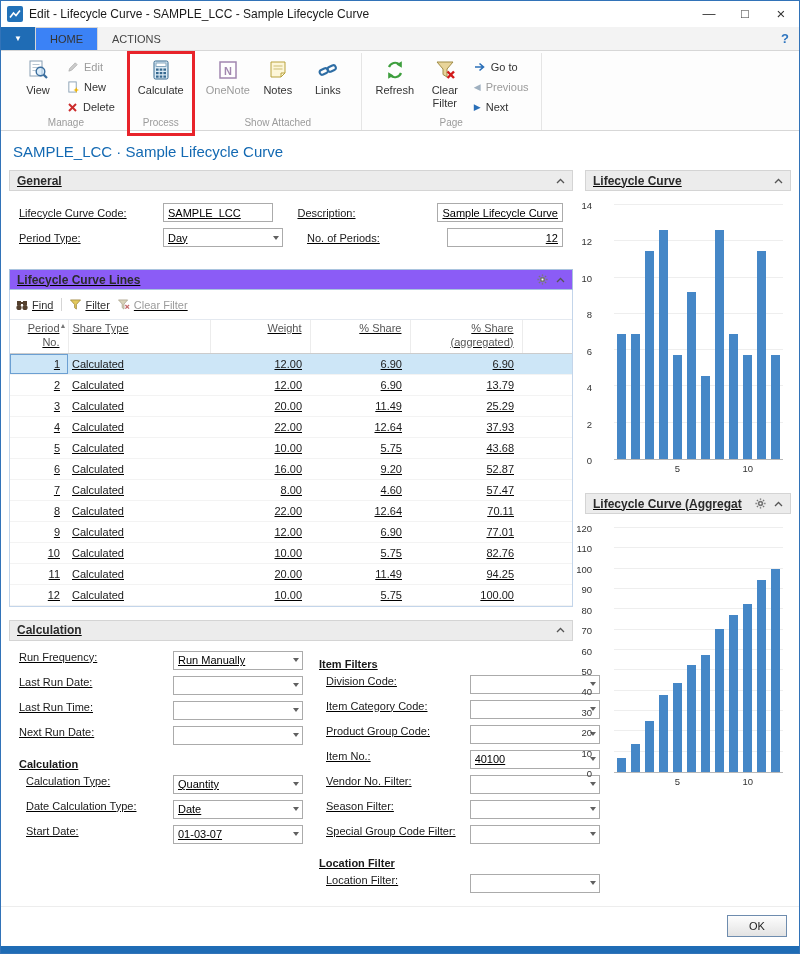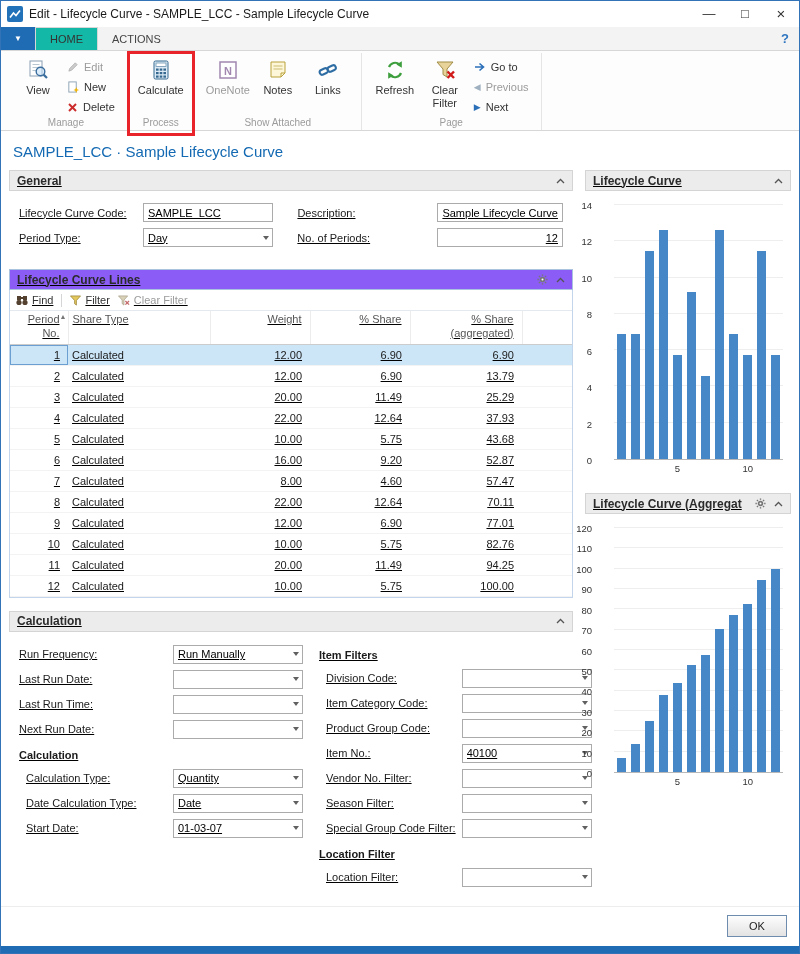--- a/index.html
+++ b/index.html
@@ -19,21 +19,21 @@
   .win-btn { width: 36px; height: 25px; display: flex; align-items: center; justify-content: center;
              font-size: 13px; color: #333; cursor: default; }
   .win-btn.close { font-size: 15px; }
 
   
   .tabrow { height: 24px; background: #f3f3f3; display: flex; align-items: stretch;
             border-bottom: 1px solid #d7d7d7; flex: 0 0 auto; }
   .appmenu { width: 34px; background: #1f6cb5; color: #fff; display: flex; align-items: center;
              justify-content: center; font-size: 8px; }
   .tab { padding: 0 14px; font-size: 11px; color: #444; display: flex; align-items: center; }
-  .tab.active { background: #14b8a6; border: 1px solid #d7d7d7; border-bottom: none; color: #333; }
+  .tab.active { background: #3b82f6; border: 1px solid #d7d7d7; border-bottom: none; color: #333; }
   .help-q { margin-left: auto; padding: 0 10px; color: #2f76c0; font-weight: bold; font-size: 13px;
             display: flex; align-items: center; }
 
   
   .ribbon { background: #fdfdfd; border-bottom: 1px solid #d7d7d7; display: flex;
             padding: 2px 2px 0 4px; height: 80px; flex: 0 0 auto; }
   .rgroup { position: relative; display: flex; align-items: flex-start;
             padding: 2px 8px 16px 8px; border-right: 1px solid #e5e5e5; }
   .rgroup-label { position: absolute; left: 0; right: 0; bottom: 2px; text-align: center;
                   font-size: 10px; color: #9b9b9b; }
@@ -73,28 +73,28 @@
   .grow { display: flex; align-items: center; height: 25px; }
   .grow > label { width: 124px; font-size: 11px; color: #1a1a1a; flex: 0 0 auto; }
   .glabel2 { width: 140px !important; }
   .gspacer { width: 24px; flex: 0 0 auto; }
 
   .input { height: 19px; border: 1px solid #ababab; background: #fff; font-size: 11px;
            display: flex; align-items: center; padding: 0 4px; position: relative; }
   .input .val { flex: 1; white-space: nowrap; overflow: hidden; }
   .input.select { padding-right: 1px; }
   .input.num .val { text-align: right; }
-  .w135 { width: 135px; } .w130 { width: 130px; }
+  .w135 { width: 135px; margin-left: 20px; } .w130 { width: 130px; }
   .dd-arrow { position: absolute; right: 3px; top: 50%; transform: translateY(-50%);
               width: 0; height: 0; border-left: 3.5px solid transparent;
               border-right: 3.5px solid transparent; border-top: 4px solid #606060; }
 
   
   .lines-body { border: 1px solid #c3d5ea; border-top: none; }
-  .lines-toolbar { height: 21px; display: flex; align-items: center; gap: 8px; padding: 0 6px;
+  .lines-toolbar { height: 30px; display: flex; align-items: center; gap: 8px; padding: 0 6px;
                    font-size: 11px; color: #333; border-bottom: 1px solid #e4e9f0; }
   .titem { display: flex; align-items: center; gap: 4px; }
   .tsep { width: 1px; height: 13px; background: #d5d5d5; }
 
   table.grid { border-collapse: collapse; width: 100%; table-layout: fixed; font-size: 11px; }
   .grid th { font-weight: normal; color: #555; vertical-align: top; text-align: right;
              padding: 2px 8px 3px 4px; border-bottom: 1px solid #ccc; border-right: 1px solid #ececec;
              line-height: 1.25; position: relative; }
   .grid th.left { text-align: left; }
   .grid th:last-child { border-right: none; }
@@ -102,21 +102,21 @@
   .grid td { padding: 0 8px 0 4px; height: 21px; border-bottom: 1px solid #f3f3f3; color: #1a1a1a;
              white-space: nowrap; overflow: hidden; }
   .grid td.num { text-align: right; }
   .grid tr.selected td { background: #cde6f7; }
   .grid td.focused { background: #f6faff; box-shadow: inset 0 0 0 1px #6b9fd2; }
 
   
   .calc-body { display: flex; padding: 10px 10px 12px 10px; font-size: 11px; }
   .calc-col-left { width: 284px; flex: 0 0 auto; }
   .calc-col-right { flex: 1; padding-left: 16px; }
-  .frow { display: flex; align-items: center; height: 25px; }
+  .frow { display: flex; height: 25px; gap: 8px; }
   .frow > label { flex: 1; padding-right: 6px; color: #1a1a1a; white-space: nowrap; overflow: hidden; }
   .frow.indent > label { padding-left: 7px; }
   .frow .input { width: 130px; flex: 0 0 auto; }
   .subheading { font-weight: bold; font-size: 11px; height: 24px; display: flex;
                 align-items: flex-end; padding-bottom: 5px; color: #1a1a1a; }
 
   
   .chart-part { margin-bottom: 14px; }
   .chart-body { padding: 14px 8px 4px 2px; }
   .chart-grid { display: flex; }

